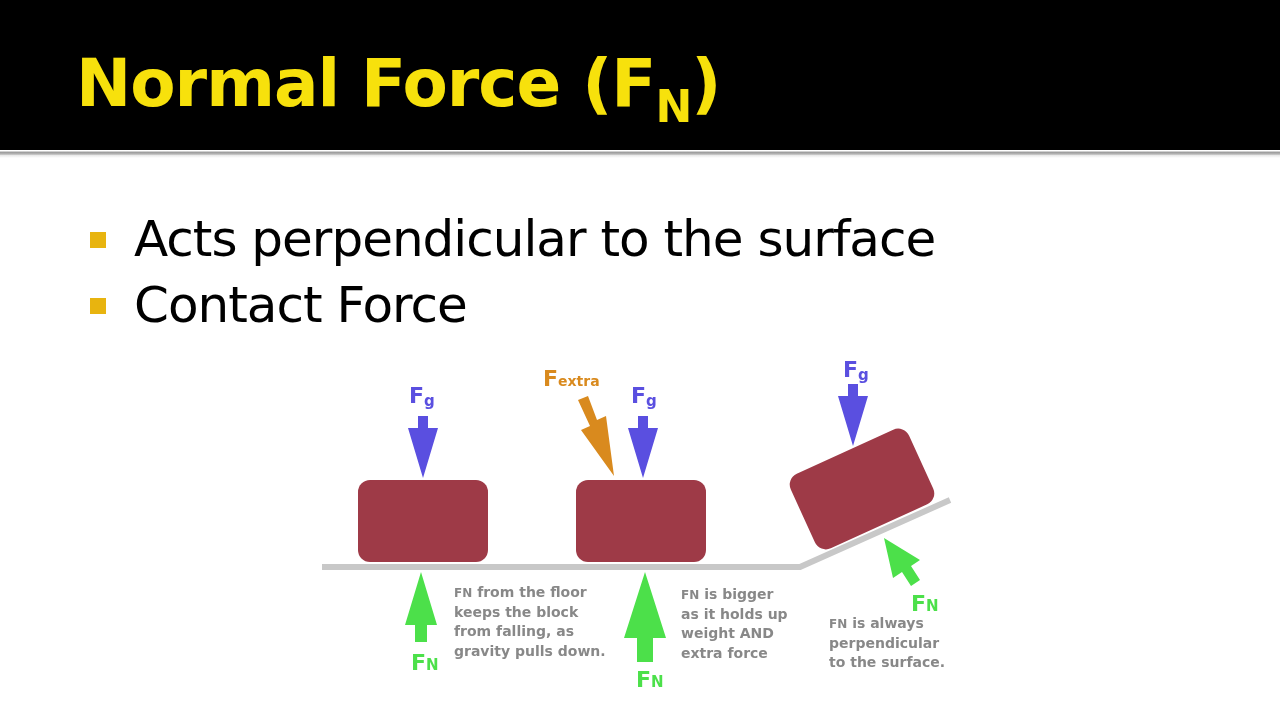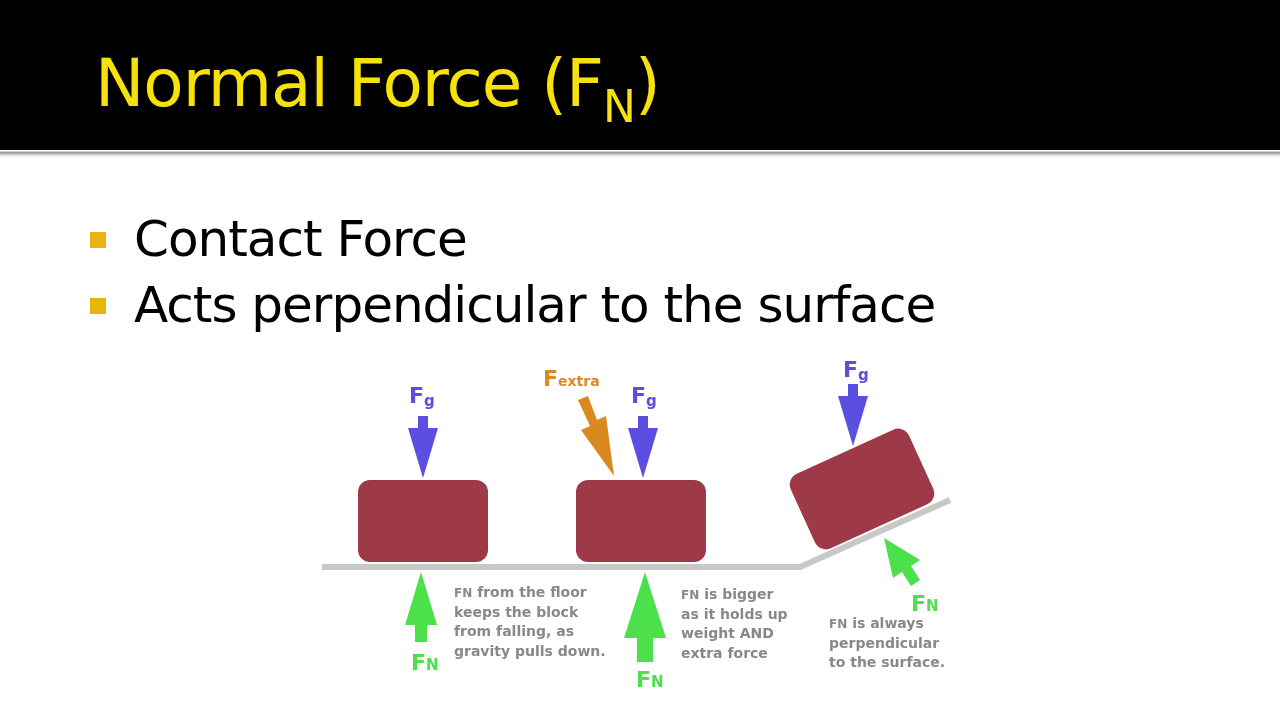--- a/index.html
+++ b/index.html
@@ -15,22 +15,22 @@
     }
     .title-rule {
       position: absolute; left: 0; top: 151px; width: 1280px; height: 4px;
       background: linear-gradient(#e8e8e8, #9a9a9a 40%, #d0d0d0);
     }
     .title-rule2 {
       position: absolute; left: 0; top: 155px; width: 1280px; height: 3px;
       background: linear-gradient(#e6e6e6, #ffffff);
     }
     .title {
-      position: absolute; left: 95px; top: 44px;
-      color: #f7e10c; font-weight: normal; font-size: 66px; line-height: 80px;
+      position: absolute; left: 76px; top: 44px;
+      color: #f7e10c; font-weight: bold; font-size: 66px; line-height: 80px;
       font-family: "DejaVu Sans", sans-serif; letter-spacing: -1px;
       white-space: nowrap;
     }
     .title sub { font-size: 44px; vertical-align: -16px; line-height: 0; }
     .bullets { position: absolute; left: 90px; top: 208px; margin: 0; padding: 0; list-style: none; }
     .bullets li {
       position: relative; padding-left: 44px; height: 66px;
       font-size: 50px; line-height: 62px; color: #000;
       font-family: "DejaVu Sans", sans-serif; letter-spacing: -1px;
       white-space: nowrap;
@@ -48,25 +48,25 @@
 
 <div class="title-bar"></div>
 <div class="title-rule"></div>
 <div class="title-rule2"></div>
 
 <div class="title"><span>Normal Force (F</span><sub>N</sub><span>)</span></div>
 
 <ul class="bullets">
   <li>
     <span class="bullet-marker"></span>
-    <span>Contact Force</span>
+    <span>Acts perpendicular to the surface</span>
   </li>
   <li>
     <span class="bullet-marker"></span>
-    <span>Acts perpendicular to the surface</span>
+    <span>Contact Force</span>
   </li>
 </ul>
 
 <svg class="diagram" viewBox="0 0 1280 720" xmlns="http://www.w3.org/2000/svg">
 
   <polyline points="322,567 800,567 950,500" fill="none" stroke="#c8c8c8" stroke-width="6" stroke-linejoin="round"></polyline>
 
   <g>
     <text class="lbl" x="409" y="403" fill="#5a4fe0" font-size="22"><tspan>F</tspan><tspan font-size="15" dy="3">g</tspan></text>
     <path fill="#5a4fe0" d="M418,416 L428,416 L428,428 L438,428 L423,478 L408,428 L418,428 Z"></path>

